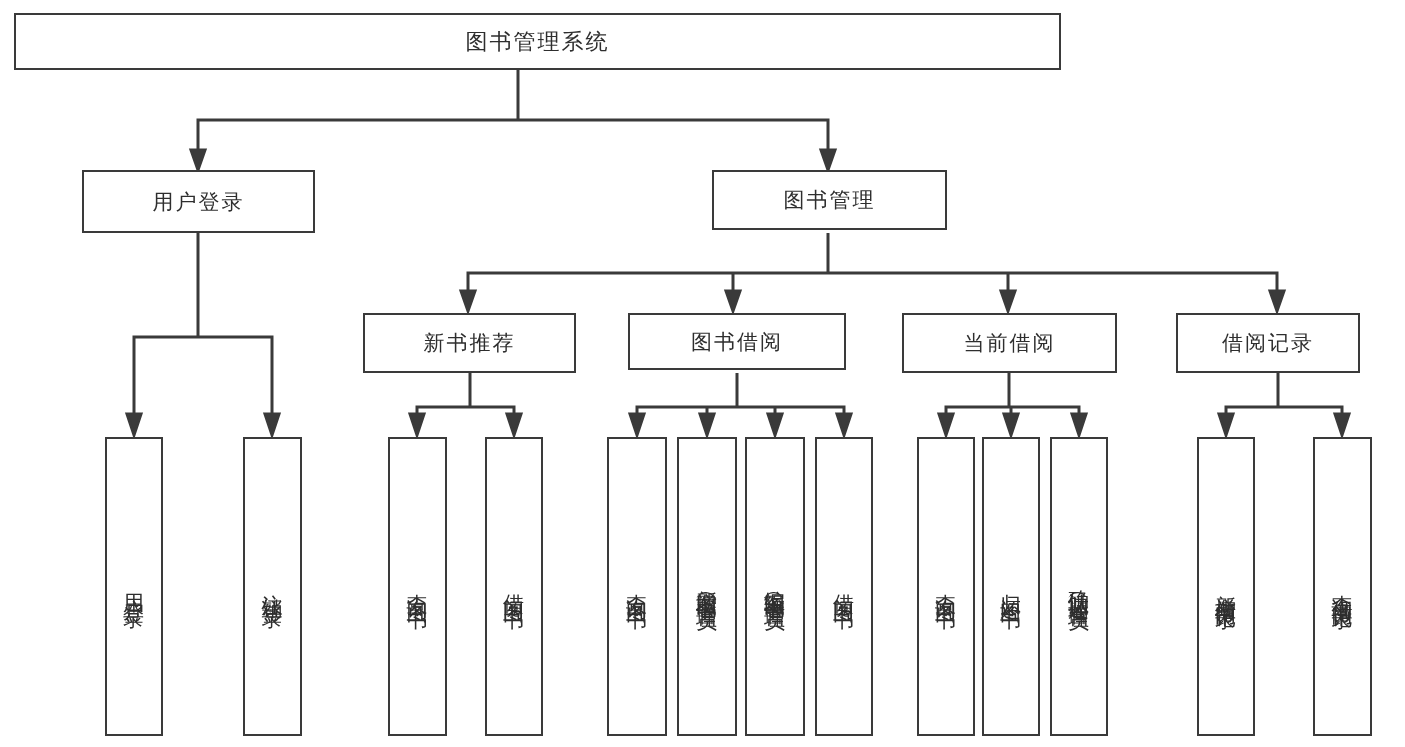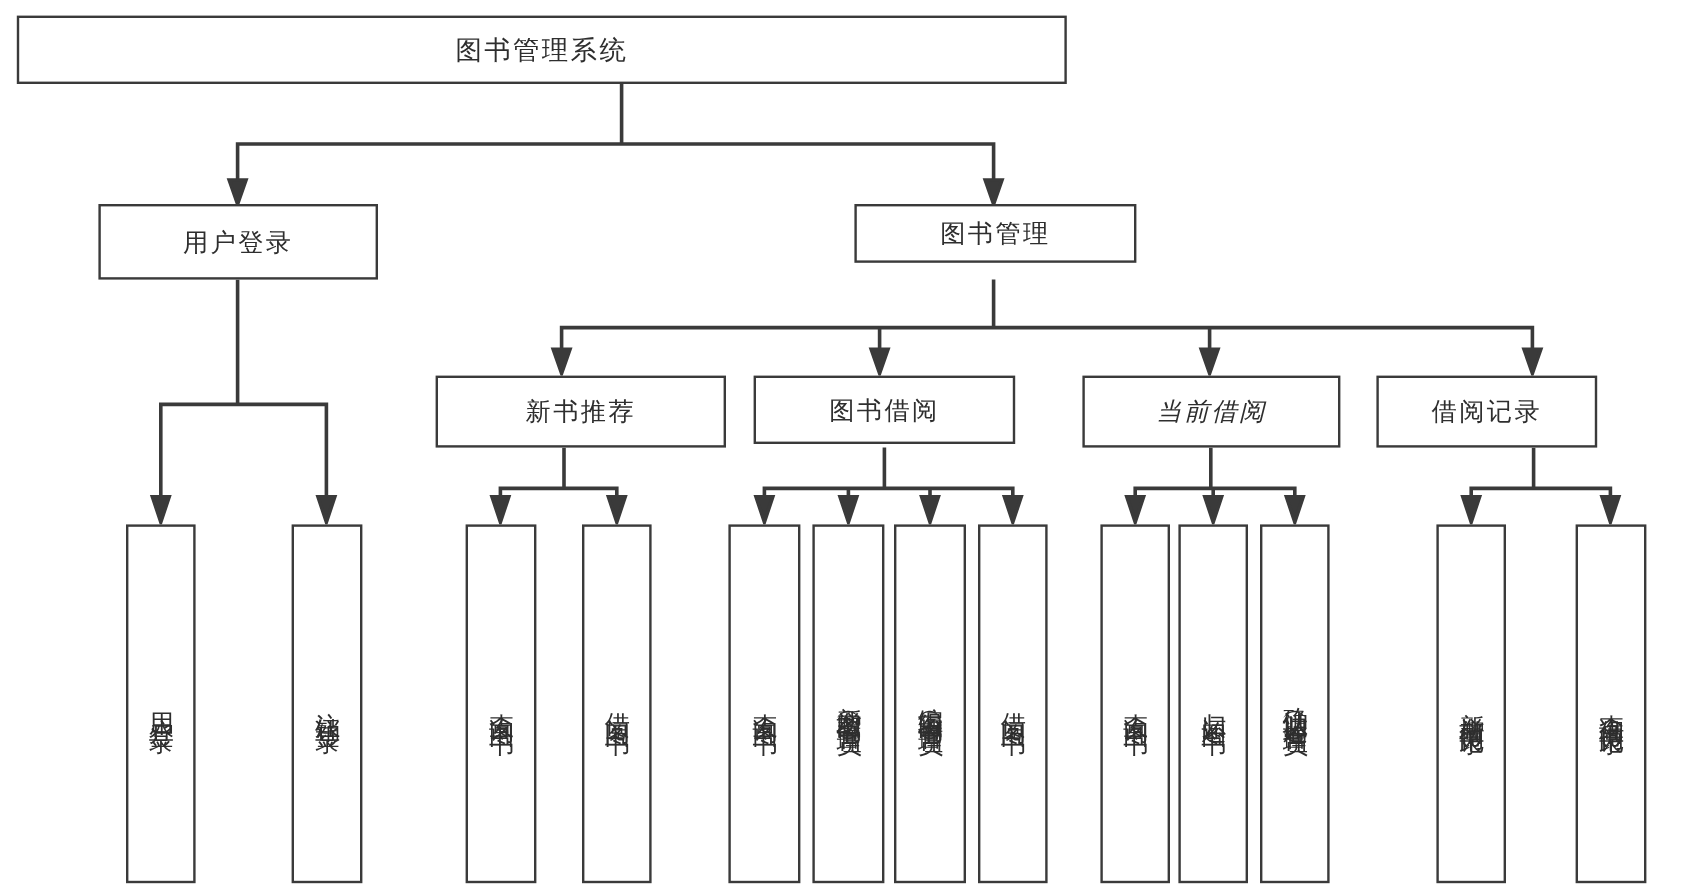--- a/index.html
+++ b/index.html
@@ -90,41 +90,41 @@
       </g>
 
       <g>
         <path fill="none" d="M1278 373 V407 M1224.5 407 H1343.5 M1226 407 V417 M1342 407 V417"></path>
         <polygon points="1219,414 1233,414 1226,435"></polygon>
         <polygon points="1335,414 1349,414 1342,435"></polygon>
       </g>
     </g>
   </svg>
 
-  <div class="box hlabel root" style="left:14px;top:13px;width:875px;height:57px;">
+  <div class="box hlabel root" style="left:14px;top:13px;width:1047px;height:57px;">
     <span>图书管理系统</span>
   </div>
 
   <div class="box hlabel" style="left:82px;top:170px;width:233px;height:63px;">
     <span>用户登录</span>
   </div>
-  <div class="box hlabel" style="left:712px;top:170px;width:235px;height:49px;">
+  <div class="box hlabel" style="left:712px;top:170px;width:235px;height:60px;">
     <span>图书管理</span>
   </div>
 
-  <div class="box hlabel" style="left:363px;top:313px;width:242px;height:60px;">
+  <div class="box hlabel" style="left:363px;top:313px;width:213px;height:60px;">
     <span>新书推荐</span>
   </div>
   <div class="box hlabel" style="left:628px;top:313px;width:218px;height:57px;">
     <span>图书借阅</span>
   </div>
-  <div class="box hlabel" style="left:902px;top:313px;width:215px;height:60px;font-style:italic;">
+  <div class="box hlabel" style="left:902px;top:313px;width:215px;height:60px;">
     <span>当前借阅</span>
   </div>
-  <div class="box hlabel" style="left:1147px;top:313px;width:184px;height:60px;">
+  <div class="box hlabel" style="left:1176px;top:313px;width:184px;height:60px;">
     <span>借阅记录</span>
   </div>
 
   <div class="box vbox" style="left:105px;width:58px;">
     <span>用户登录</span>
   </div>
   <div class="box vbox" style="left:243px;width:59px;">
     <span>注销登录</span>
   </div>
 

